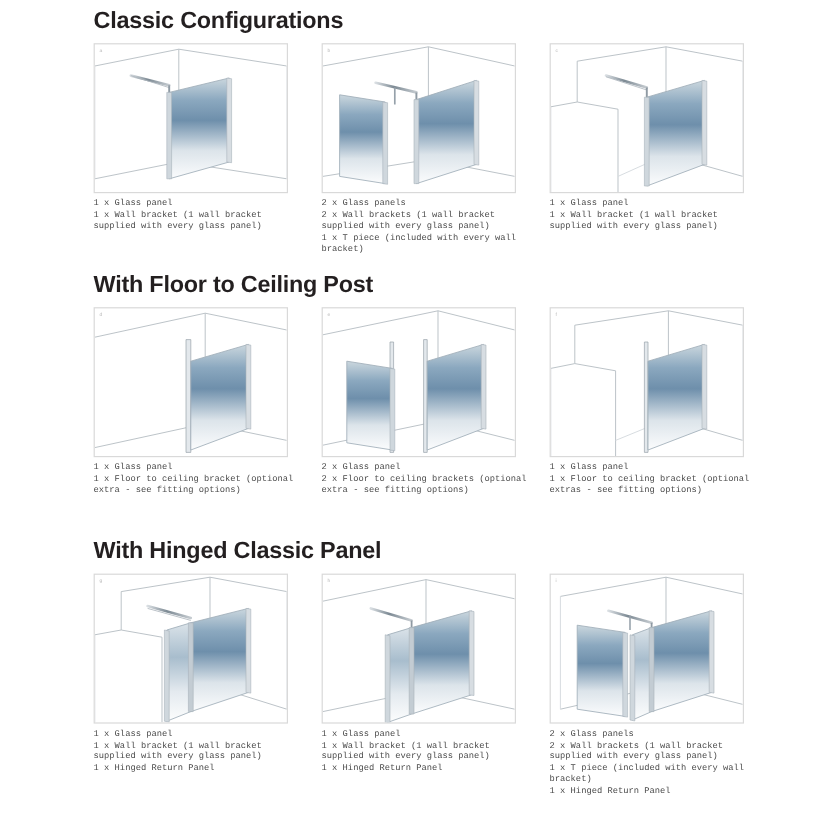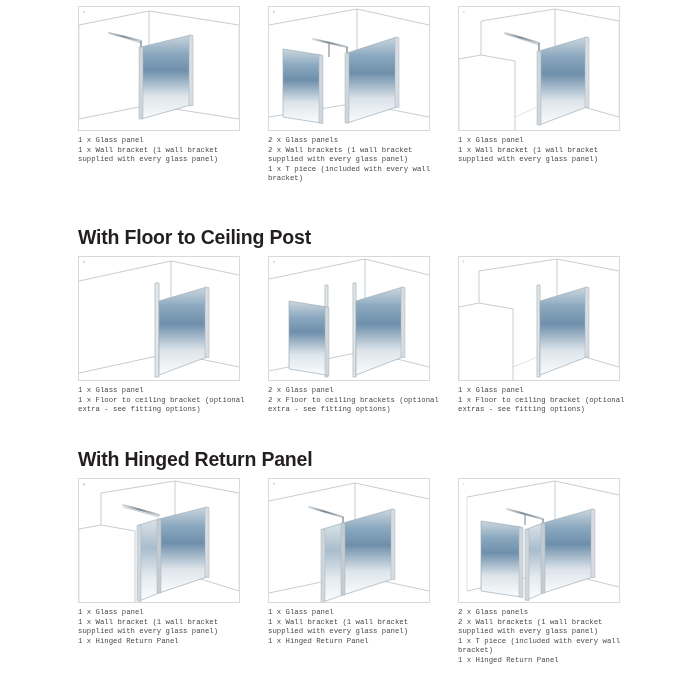--- a/index.html
+++ b/index.html
@@ -87,20 +87,21 @@
     font-family: Liberation Mono, monospace;
   }
   .caption div { white-space: pre-line; }
 </style>
 </head>
 <body>
 
 <div class="page">
 
   <div class="section section-1">
+    <div class="section-title">Classic Configurations</div>
     <div class="row">
 
       <div class="cell cell-0">
         <div class="figure-box">
           <svg width="160" height="123" viewBox="0 0 160 123">
             <defs>
               <linearGradient id="g1" x1="0" y1="0" x2="0" y2="1">
                 <stop offset="0%" stop-color="#cbd7de"></stop>
                 <stop offset="22%" stop-color="#8ba8bf"></stop>
                 <stop offset="42%" stop-color="#6e8fab"></stop>
@@ -350,21 +351,21 @@
           <div>1 x Glass panel
 1 x Floor to ceiling bracket (optional
 extras - see fitting options)</div>
         </div>
       </div>
 
     </div>
   </div>
 
   <div class="section section-3">
-    <div class="section-title">With Hinged Return Panel</div>
+    <div class="section-title">With Hinged Classic Panel</div>
     <div class="row">
 
       <div class="cell cell-0">
         <div class="figure-box">
           <svg width="160" height="123" viewBox="0 0 160 123">
             <defs>
               <linearGradient id="g7" x1="0" y1="0" x2="0" y2="1">
                 <stop offset="0%" stop-color="#cbd7de"></stop>
                 <stop offset="22%" stop-color="#8ba8bf"></stop>
                 <stop offset="42%" stop-color="#6e8fab"></stop>

